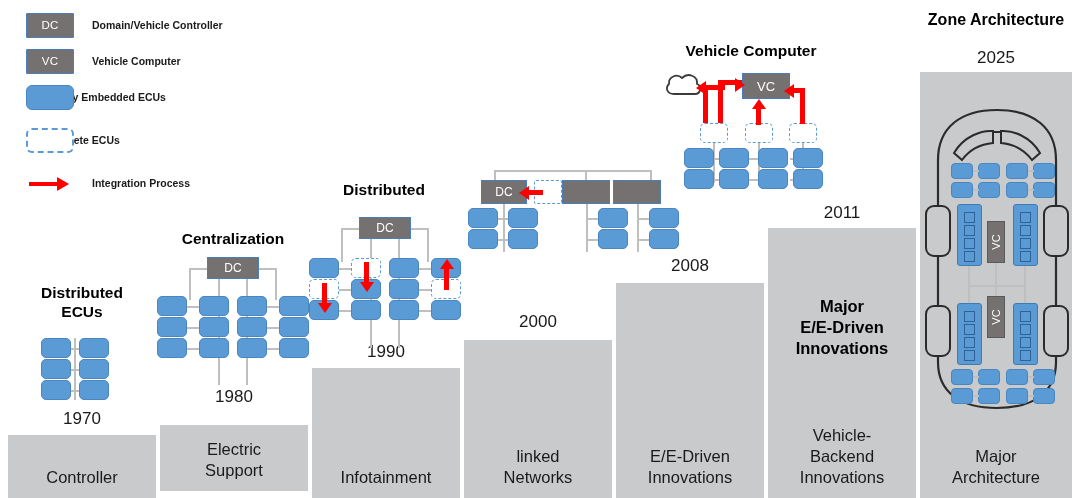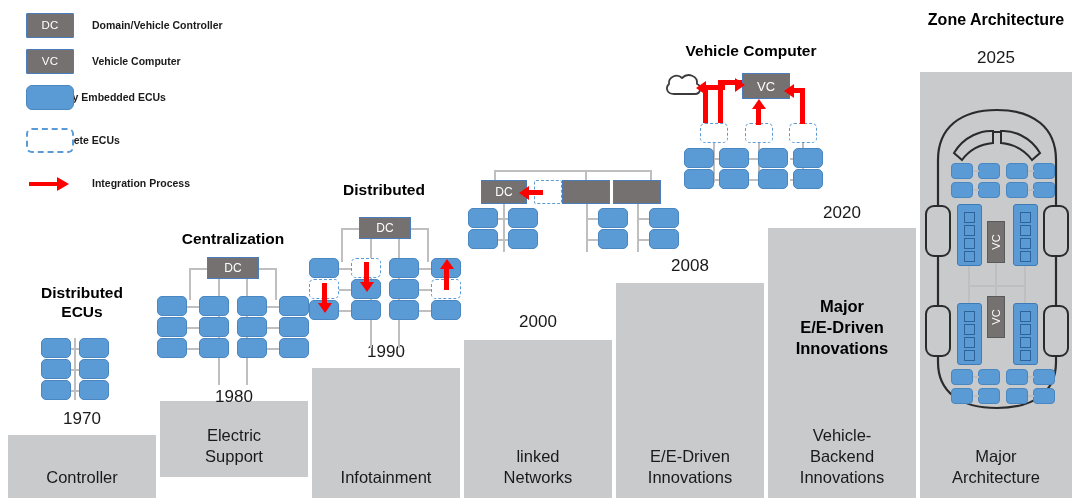--- a/index.html
+++ b/index.html
@@ -96,21 +96,21 @@
 </style>
 </head>
 <body>
 
 <div id="stage">
 
   <div class="bar" style="left:8px; top:435px; width:148px; height:63px;">
     <div class="bar-label">Controller</div>
   </div>
 
-  <div class="bar" style="left:160px; top:401px; width:148px; height:76px;">
+  <div class="bar" style="left:160px; top:425px; width:148px; height:66px;">
     <div class="bar-label" style="bottom:10px;">
       <div>Electric</div>
       <div>Support</div>
     </div>
   </div>
 
   <div class="bar" style="left:312px; top:368px; width:148px; height:130px;">
     <div class="bar-label">Infotainment</div>
   </div>
 
@@ -146,21 +146,21 @@
       <div>Major</div>
       <div>Architecture</div>
     </div>
   </div>
 
   <div class="year" style="left:22px; top:409px;">1970</div>
   <div class="year" style="left:174px; top:387px;">1980</div>
   <div class="year" style="left:326px; top:342px;">1990</div>
   <div class="year" style="left:478px; top:312px;">2000</div>
   <div class="year" style="left:630px; top:256px;">2008</div>
-  <div class="year" style="left:782px; top:203px;">2020</div>
+  <div class="year" style="left:782px; top:203px;">2011</div>
   <div class="year" style="left:936px; top:48px;">2025</div>
 
   <div class="legend">
     <div class="legend-row" style="top:4px;">
       <div class="lg-swatch dc">DC</div>
       <div class="lg-label">Domain/Vehicle Controller</div>
     </div>
     <div class="legend-row" style="top:40px;">
       <div class="lg-swatch dc">VC</div>
       <div class="lg-label">Vehicle Computer</div>

